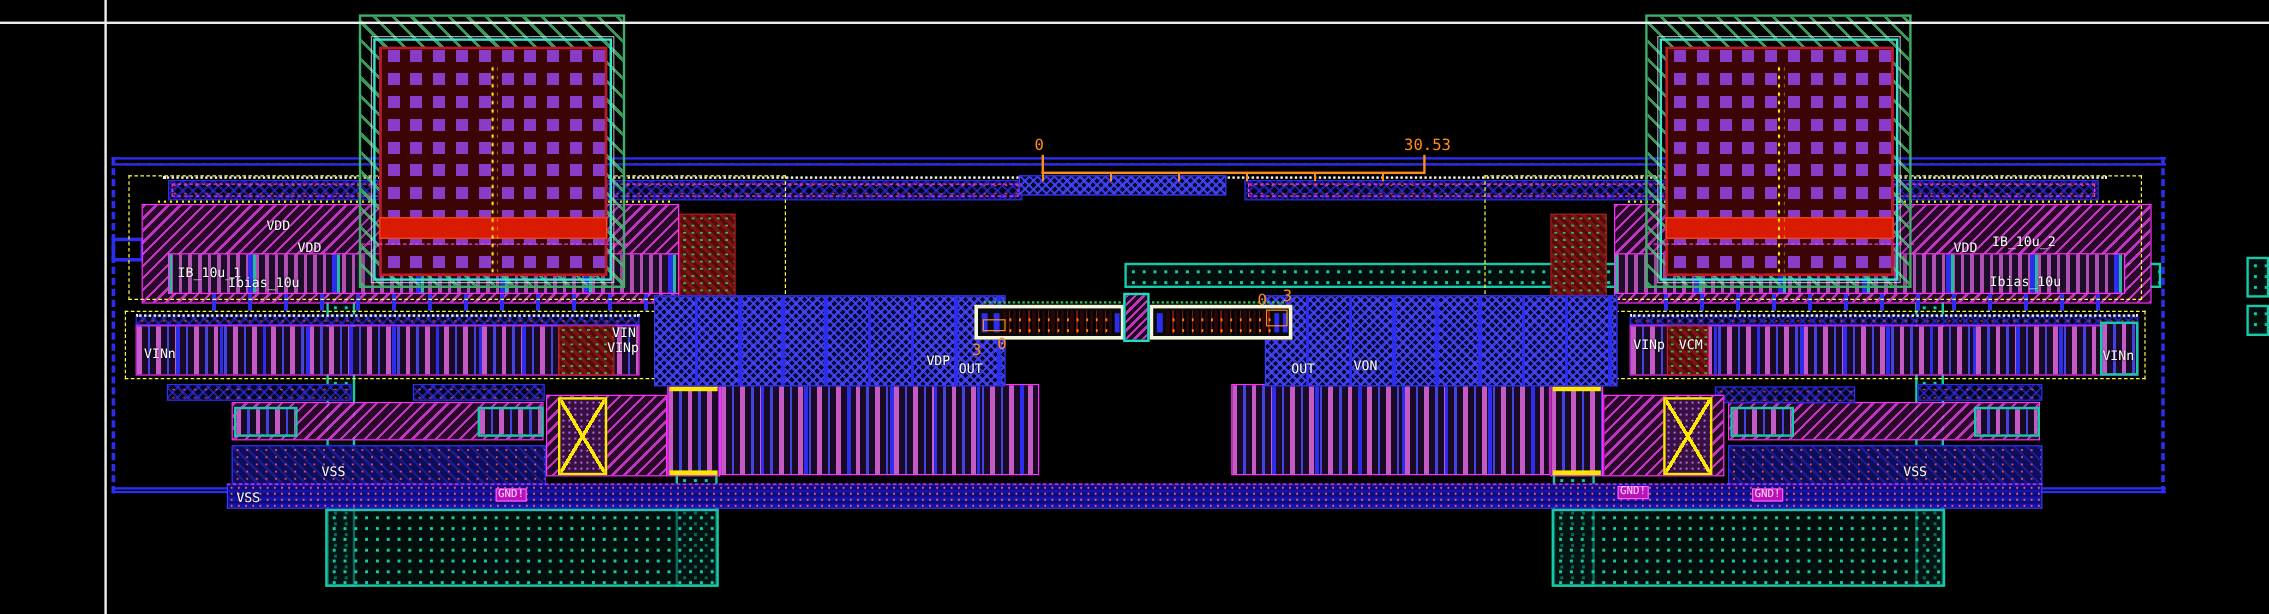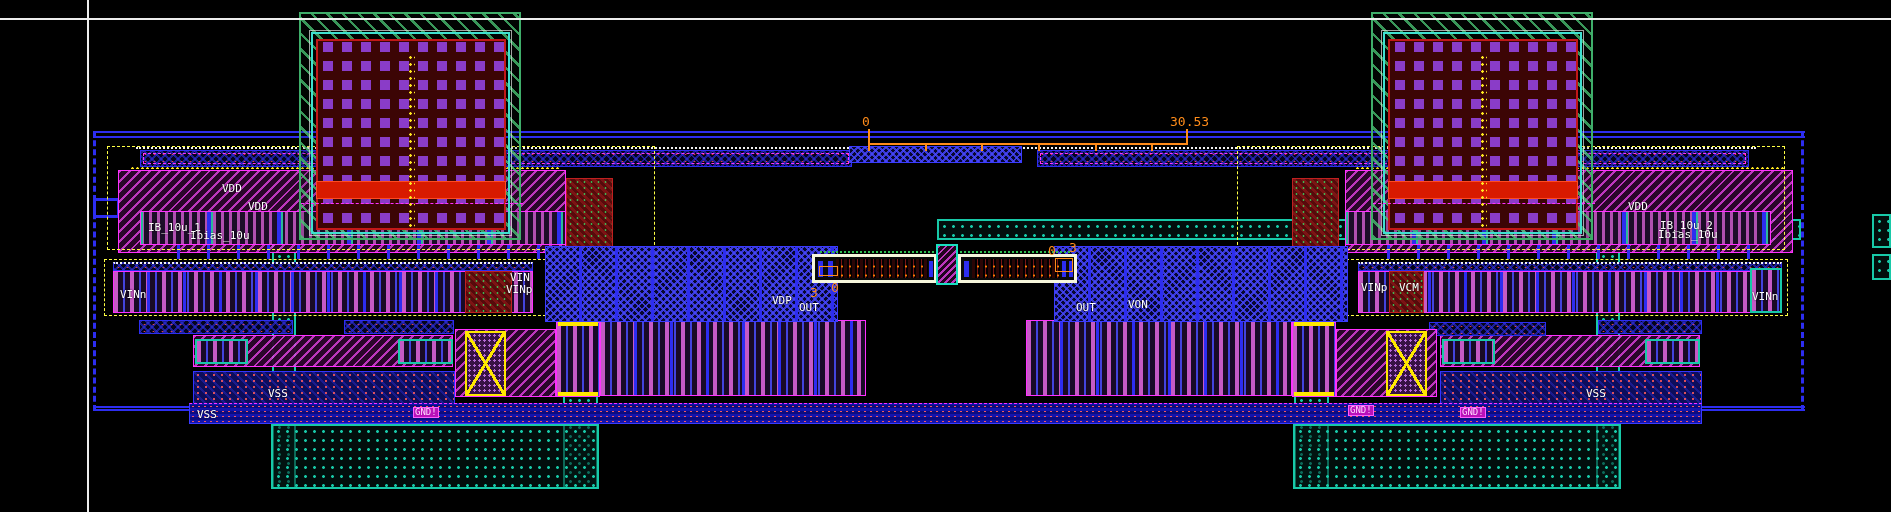--- a/index.html
+++ b/index.html
@@ -207,21 +207,21 @@
   <div class="lbl" style="left:510px;top:272px;">VIN</div>
   <div class="lbl" style="left:506px;top:284px;">VINp</div>
   <div class="lbl" style="left:772px;top:295px;">VDP</div>
   <div class="lbl" style="left:799px;top:302px;">OUT</div>
   <div class="lbl" style="left:1076px;top:302px;">OUT</div>
   <div class="lbl" style="left:1128px;top:299px;">VON</div>
   <div class="lbl" style="left:1361px;top:282px;">VINp</div>
   <div class="lbl" style="left:1399px;top:282px;">VCM</div>
   <div class="lbl" style="left:1752px;top:291px;">VINn</div>
   <div class="lbl" style="left:1628px;top:201px;">VDD</div>
-  <div class="lbl" style="left:1660px;top:196px;margin-top:24px;">IB_10u_2</div>
+  <div class="lbl" style="left:1660px;top:196px;">IB_10u_2</div>
   <div class="lbl" style="left:1658px;top:229px;">Ibias_10u</div>
   <div class="lbl" style="left:268px;top:388px;">VSS</div>
   <div class="lbl" style="left:197px;top:409px;">VSS</div>
   <div class="lbl" style="left:1586px;top:388px;">VSS</div>
   <div class="mlbl" style="left:413px;top:407px;">GND!</div>
   <div class="mlbl" style="left:1348px;top:405px;">GND!</div>
   <div class="mlbl" style="left:1460px;top:407px;">GND!</div>
 
   <div class="s ch" style="left:87px;top:0px;width:2px;height:512px;"></div>
   <div class="s ch" style="left:0px;top:18px;width:1891px;height:2px;"></div>

